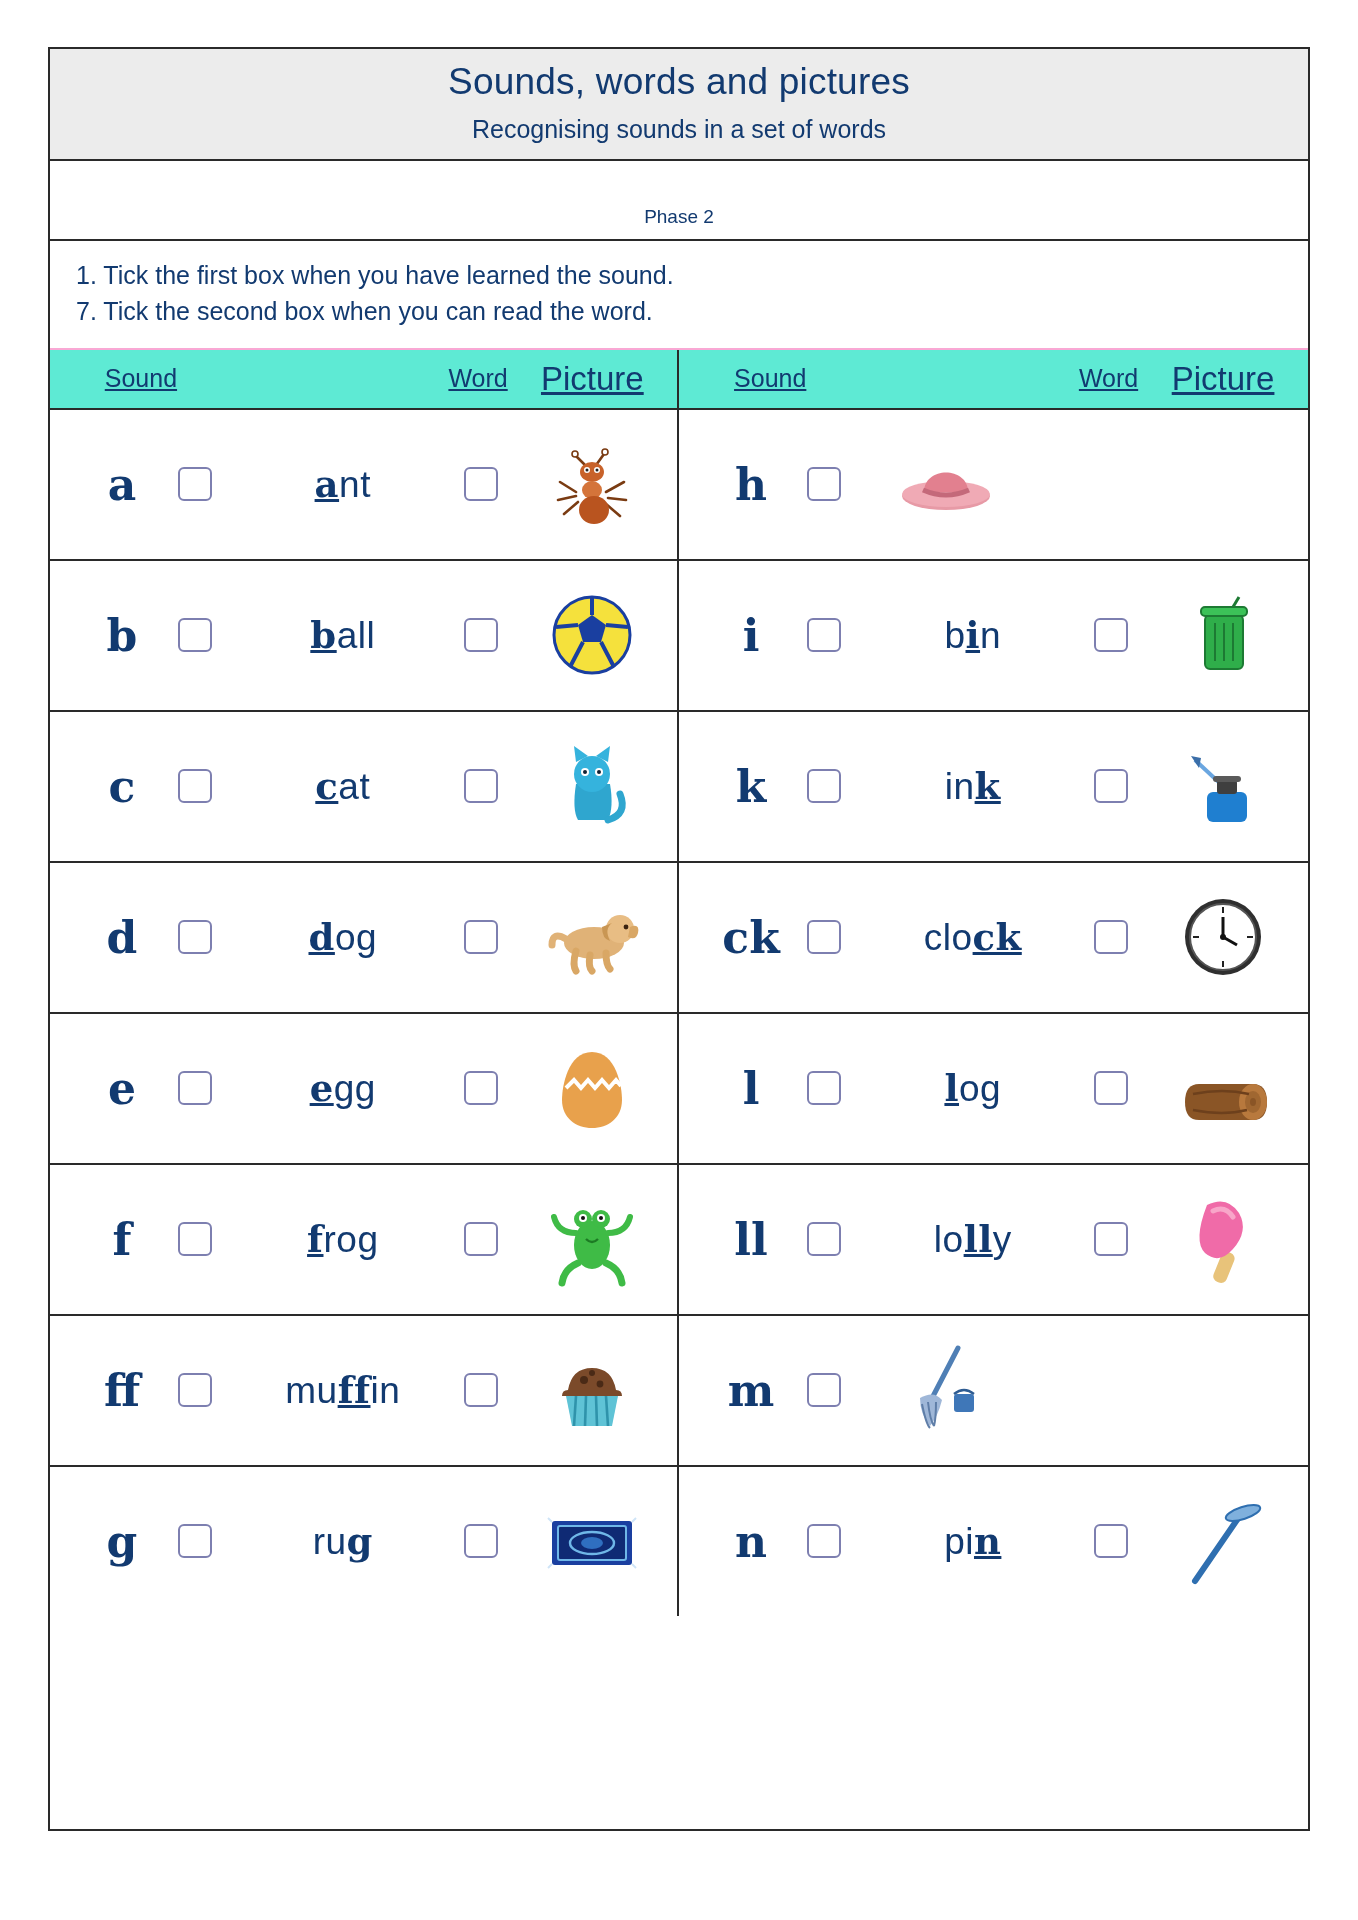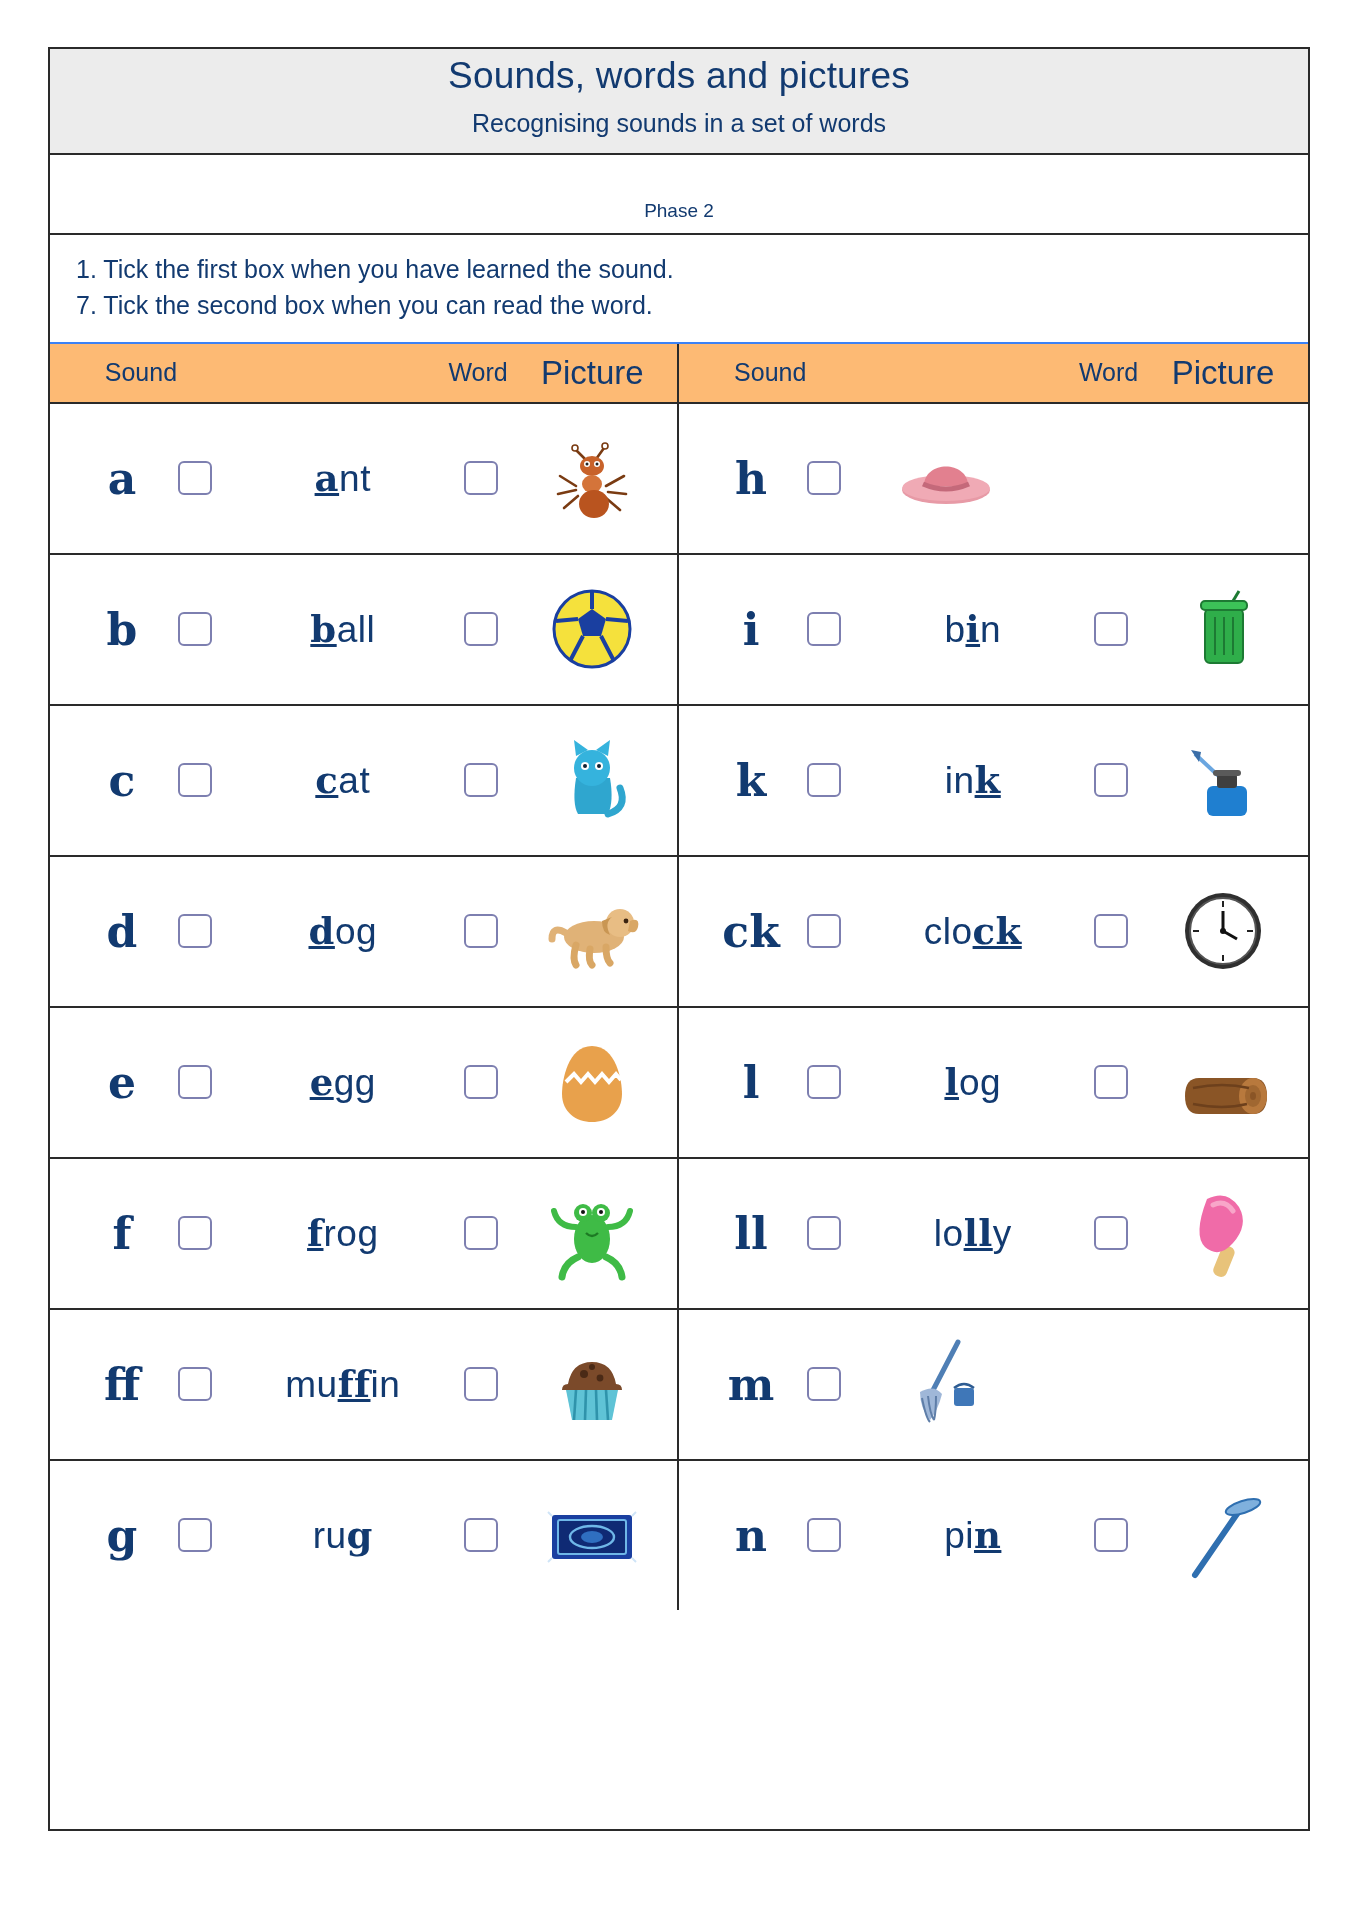--- a/index.html
+++ b/index.html
@@ -21,21 +21,21 @@
     width: 1262px;
     height: 1784px;
     border: 2px solid #2a2a2a;
     box-sizing: border-box;
     background: #fff;
   }
   
   .title-band {
     border-bottom: 2px solid #2a2a2a;
     background: #ececec;
-    padding: 6px 10px 14px 10px;
+    padding: 12px 10px 14px 10px;
     text-align: center;
   }
   .title-main {
     font-size: 37px;
     color: #123a70;
     line-height: 1.15;
     letter-spacing: 0.2px;
   }
   .title-sub {
     font-size: 25px;
@@ -45,32 +45,33 @@
   }
   .phase-band {
     border-bottom: 2px solid #2a2a2a;
     text-align: center;
     padding: 9px 0 11px 0;
     font-size: 19px;
     color: #123a70;
     margin-top: 36px;
   }
   .instructions {
-    border-bottom: 2px solid #3b82f6;
+    border-bottom: 2px solid #f9a8d4;
     padding: 16px 11px 18px 26px;
     font-size: 25px;
     line-height: 1.45;
     color: #123a70;
   }
   
   .colhead {
     display: flex;
-    background: #fdba74;
+    background: #5eead4;
     border-bottom: 2px solid #2a2a2a;
     height: 58px;
+    text-decoration: underline;
   }
   .colhead .half {
     width: 50%;
     display: flex;
     align-items: center;
     box-sizing: border-box;
   }
   .colhead .half.left { border-right: 2px solid #2a2a2a; }
   .colhead .c-sound  { width: 29%; text-align: center; font-size: 25px; }
   .colhead .c-word   { width: 44%; text-align: right; font-size: 25px; }

